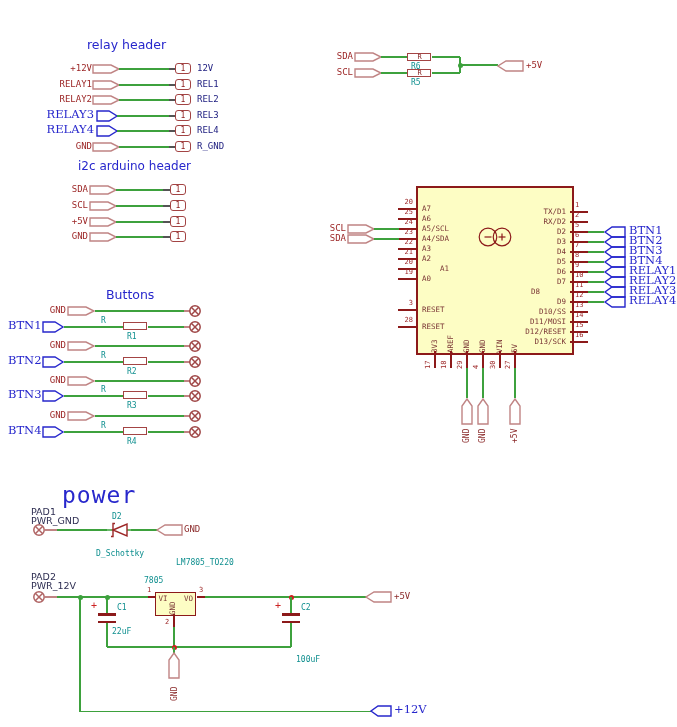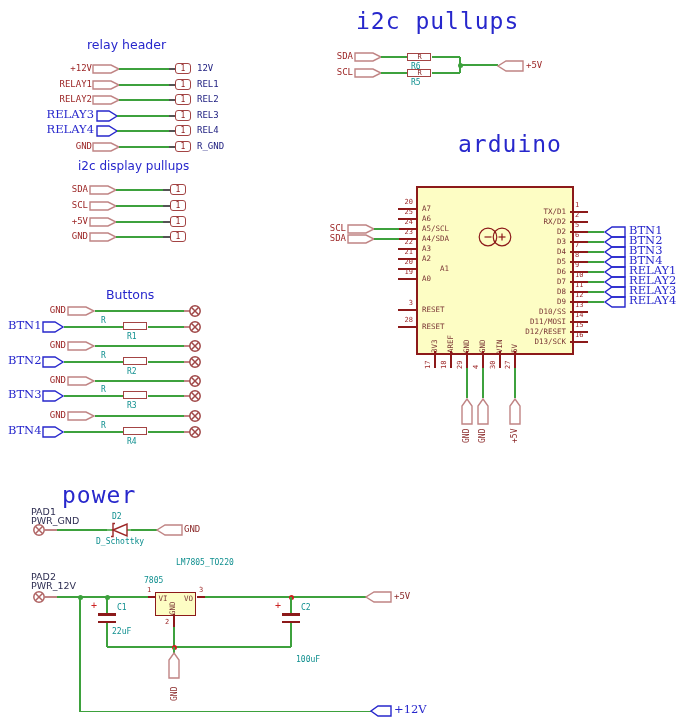--- a/index.html
+++ b/index.html
@@ -89,21 +89,21 @@
 
   <span class="t f9 red ra" style="left:30px;top:142px;width:62px">GND</span>
   <svg class="abs" style="left:92px;top:142px" width="28" height="10">
       <polygon class="pr" points="1,1 19,1 27,5 19,9 1,9"></polygon>
     </svg>
   <div class="wire wh" style="left:119px;top:146.3px;width:50px"></div>
   <div class="stubk" style="left:169px;top:146.3px;width:6px"></div>
   <div class="pinbox" style="left:175px;top:141px">1</div>
   <span class="t f9 navy" style="left:197px;top:142px">R_GND</span>
 
-  <span class="t stitle" style="left:78px;top:159px;font-size:12px">i2c display pullups</span>
+  <span class="t stitle" style="left:78px;top:159px;font-size:12px">i2c arduino header</span>
 
   <span class="t f9 red ra" style="left:40px;top:185px;width:48px">SDA</span>
   <svg class="abs" style="left:89px;top:185px" width="28" height="10">
       <polygon class="pr" points="1,1 19,1 27,5 19,9 1,9"></polygon>
     </svg>
   <div class="wire wh" style="left:116px;top:189.3px;width:47px"></div>
   <div class="stubk" style="left:163px;top:189.3px;width:7px"></div>
   <div class="pinbox" style="left:170px;top:184px">1</div>
 
   <span class="t f9 red ra" style="left:40px;top:201px;width:48px">SCL</span>
@@ -249,21 +249,20 @@
   <div class="wire wh" style="left:148px;top:431.3px;width:36px"></div>
   <div class="stubp" style="left:184px;top:431.3px;width:6px"></div>
   <svg class="abs" style="left:188px;top:425px" width="14" height="14">
       <g class="pad" stroke="#a04848">
         <circle cx="7" cy="7" r="5.2"></circle>
         <line x1="3.3" y1="3.3" x2="10.7" y2="10.7"></line>
         <line x1="10.7" y1="3.3" x2="3.3" y2="10.7"></line>
       </g>
     </svg>
 
-  <span class="t title" style="left:356px;top:8px">i2c pullups</span>
 
   <span class="t f9 red ra" style="left:322px;top:52px;width:31px">SDA</span>
   <svg class="abs" style="left:354px;top:52px" width="28" height="10">
       <polygon class="pr" points="1,1 19,1 27,5 19,9 1,9"></polygon>
     </svg>
   <div class="wire wh" style="left:381px;top:56.3px;width:26px"></div>
   <div class="res" style="left:407px;top:52.5px"></div>
   <span class="t f7 maroon" style="left:407px;top:54px;width:25px;text-align:center">R</span>
   <span class="t f8 teal" style="left:411px;top:62.5px">R6</span>
   <div class="wire wh" style="left:432px;top:56.3px;width:28px"></div>
@@ -279,21 +278,20 @@
   <div class="wire wh" style="left:432px;top:72.3px;width:28px"></div>
 
   <div class="wire wv" style="left:459.3px;top:57px;height:16px"></div>
   <div class="dot dg" style="left:457.5px;top:62.5px"></div>
   <div class="wire wh" style="left:460px;top:64.3px;width:38px"></div>
   <svg class="abs" style="left:497px;top:60px" width="27" height="12">
       <polygon class="pr" points="26,1 9,1 1,6 9,11 26,11"></polygon>
     </svg>
   <span class="t f9 red" style="left:526px;top:61px">+5V</span>
 
-  <span class="t title" style="left:458px;top:131px">arduino</span>
   <div class="body" style="left:416px;top:186px;width:154px;height:165px"></div>
 
   <svg class="abs" style="left:475px;top:225px" width="40" height="24">
     <circle class="bat" cx="13" cy="12" r="8.8"></circle>
       <circle class="bat" cx="27" cy="12" r="8.8"></circle>
     <line class="bat" x1="9.5" y1="12" x2="16.5" y2="12"></line>
     <line class="bat" x1="23.5" y1="12" x2="30.5" y2="12"></line>
       <line class="bat" x1="27" y1="8.5" x2="27" y2="15.5"></line>
   </svg>
 
@@ -358,21 +356,21 @@
   <span class="t f7 red" style="left:575px;top:252px">8</span>
   <span class="t f75 pin ra" style="left:486px;top:258px;width:80px">D5</span>
   <div class="stub" style="left:570px;top:271.3px;width:18px;height:1.5px"></div>
   <span class="t f7 red" style="left:575px;top:262px">9</span>
   <span class="t f75 pin ra" style="left:486px;top:268px;width:80px">D6</span>
   <div class="stub" style="left:570px;top:281.3px;width:18px;height:1.5px"></div>
   <span class="t f7 red" style="left:575px;top:272px">10</span>
   <span class="t f75 pin ra" style="left:486px;top:278px;width:80px">D7</span>
   <div class="stub" style="left:570px;top:291.3px;width:18px;height:1.5px"></div>
   <span class="t f7 red" style="left:575px;top:282px">11</span>
-  <span class="t f75 pin ra" style="left:486px;top:288px;width:80px">D8</span>
+  <span class="t f75 pin ra" style="left:460px;top:288px;width:80px">D8</span>
   <div class="stub" style="left:570px;top:301.3px;width:18px;height:1.5px"></div>
   <span class="t f7 red" style="left:575px;top:292px">12</span>
   <span class="t f75 pin ra" style="left:486px;top:298px;width:80px">D9</span>
   <div class="stub" style="left:570px;top:311.3px;width:18px;height:1.5px"></div>
   <span class="t f7 red" style="left:575px;top:302px">13</span>
   <span class="t f75 pin ra" style="left:486px;top:308px;width:80px">D10/SS</span>
   <div class="stub" style="left:570px;top:321.3px;width:18px;height:1.5px"></div>
   <span class="t f7 red" style="left:575px;top:312px">14</span>
   <span class="t f75 pin ra" style="left:486px;top:318px;width:80px">D11/MOSI</span>
   <div class="stub" style="left:570px;top:331.3px;width:18px;height:1.5px"></div>
@@ -471,21 +469,21 @@
     </svg>
   <div class="stubp" style="left:45px;top:529.3px;width:12px"></div>
   <div class="wire wh" style="left:57px;top:529.3px;width:50px"></div>
   <svg class="abs" style="left:107px;top:521px" width="24" height="18">
     <line x1="0" y1="9" x2="6" y2="9" stroke="#3da13d" stroke-width="1.5"></line>
     <line x1="20" y1="9" x2="24" y2="9" stroke="#3da13d" stroke-width="1.5"></line>
     <path d="M8,2.5 L6,2.5 L6,15.5 L4,15.5" fill="none" stroke="#9c2626" stroke-width="1.4"></path>
     <polygon points="6,9 20,3 20,15" fill="none" stroke="#9c2626" stroke-width="1.4"></polygon>
   </svg>
   <span class="t f8 teal" style="left:112px;top:513px">D2</span>
-  <span class="t f8 teal" style="left:96px;top:538px">D_Schottky</span>
+  <span class="t f8 teal" style="left:96px;top:550px">D_Schottky</span>
   <div class="wire wh" style="left:131px;top:529.3px;width:26px"></div>
   <svg class="abs" style="left:156px;top:524px" width="27" height="12">
       <polygon class="pr" points="26,1 9,1 1,6 9,11 26,11"></polygon>
     </svg>
   <span class="t f9 maroon" style="left:184px;top:525px">GND</span>
 
   <span class="t sans navy2" style="left:31px;top:572px">PAD2</span>
   <span class="t sans navy2" style="left:31px;top:581px">PWR_12V</span>
   <svg class="abs" style="left:32px;top:590px" width="14" height="14">
       <g class="pad" stroke="#b06464">

